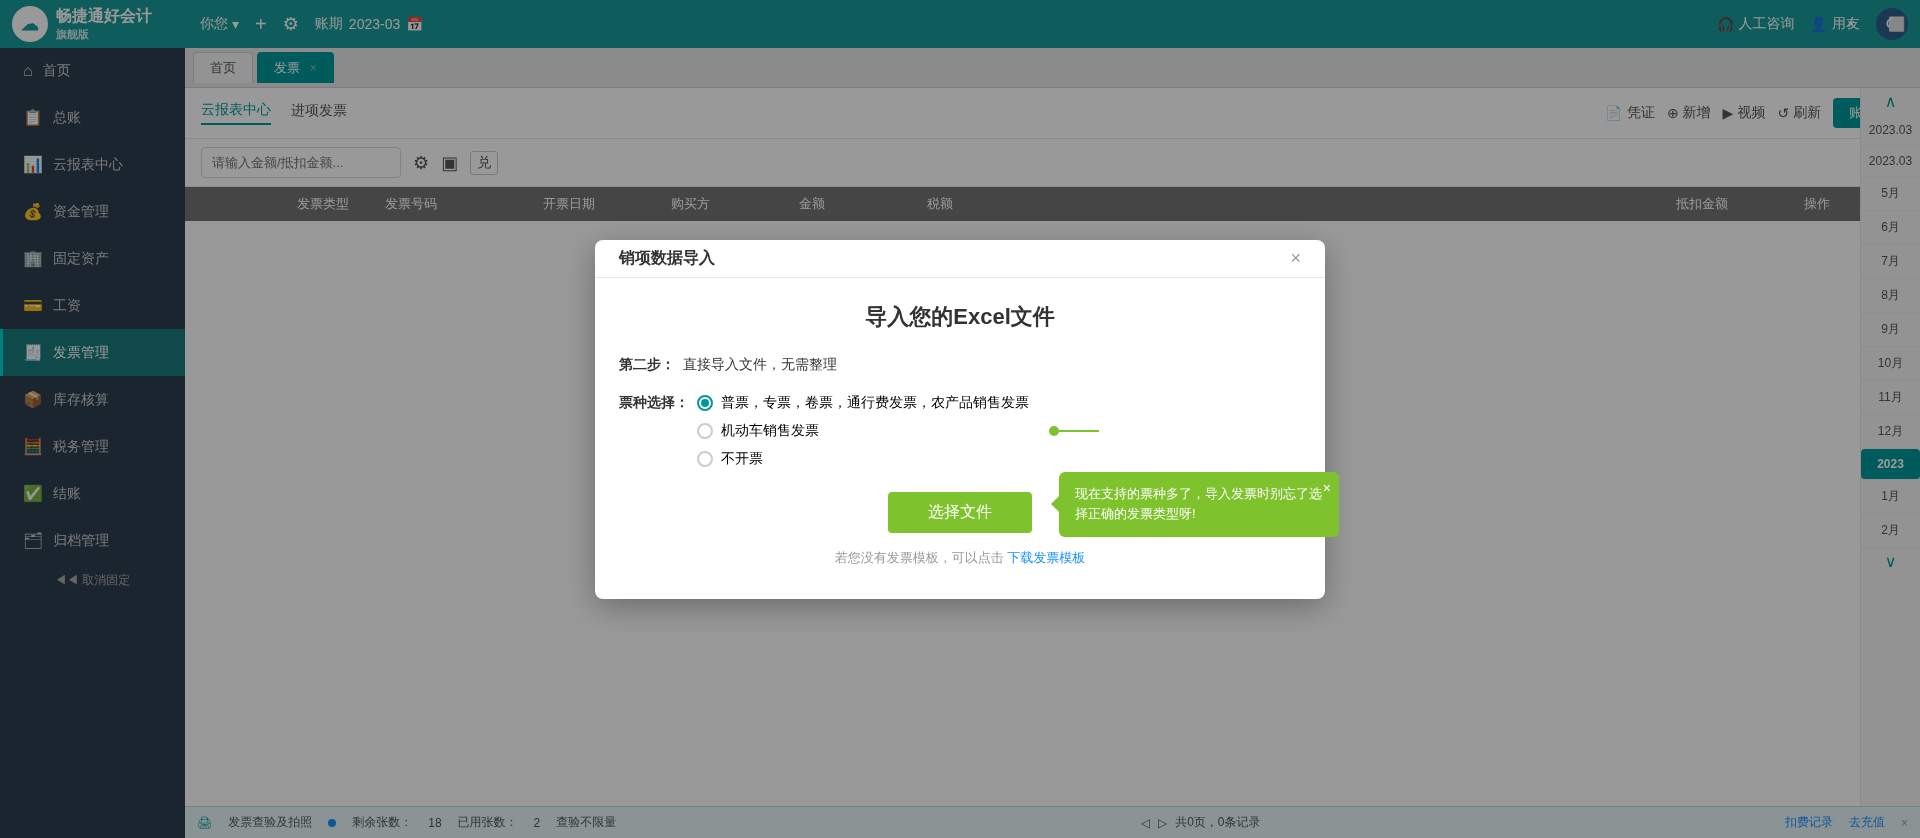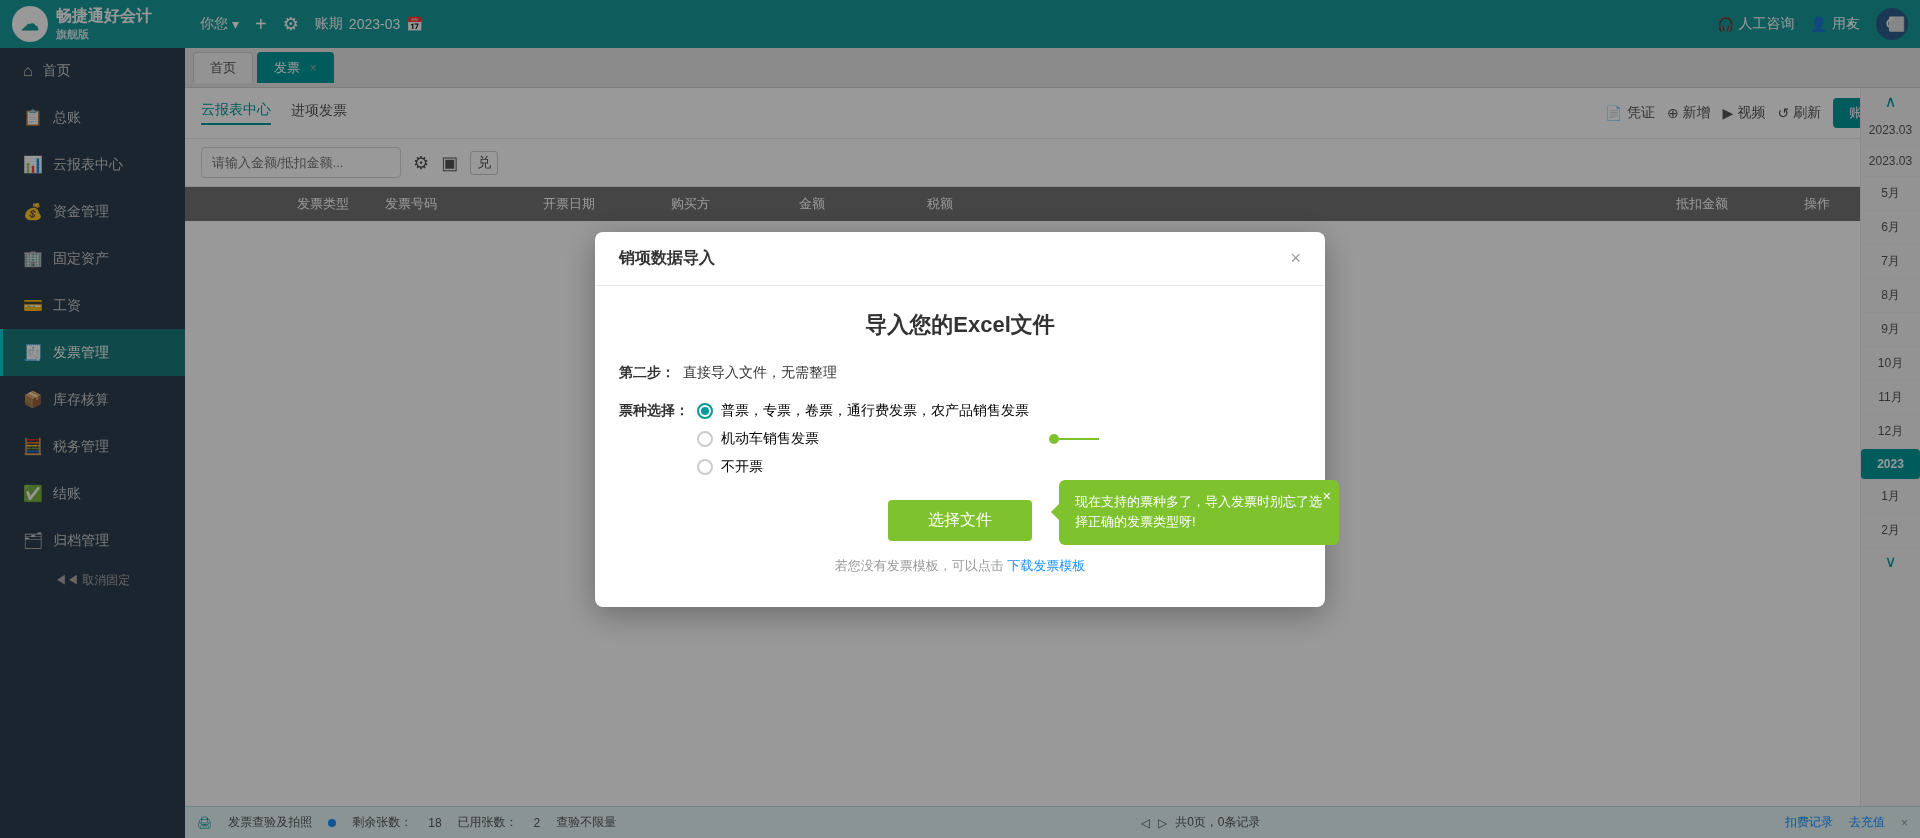--- a/index.html
+++ b/index.html
@@ -122,21 +122,21 @@
     }
 
     
     .modal {
       background: white; border-radius: 8px; width: 730px;
       box-shadow: 0 8px 32px rgba(0,0,0,0.3); position: relative;
       overflow: visible;
     }
     .modal-header {
       display: flex; align-items: center; justify-content: space-between;
-      padding: 16px 24px; border-bottom: 1px solid #e8e8e8;
+      padding: 8px 24px; border-bottom: 1px solid #e8e8e8;
     }
     .modal-title { font-size: 16px; font-weight: bold; color: #333; }
     .modal-close { cursor: pointer; font-size: 18px; color: #999; background: none; border: none; }
     .modal-body { padding: 24px 24px 32px; }
     .modal-main-title { text-align: center; font-size: 22px; font-weight: bold; color: #333; margin-bottom: 24px; }
 
     .step-block { margin-bottom: 20px; }
     .radio-circle {
       width: 16px; height: 16px; border-radius: 50%; border: 2px solid #ccc;
       display: flex; align-items: center; justify-content: center; flex-shrink: 0;

